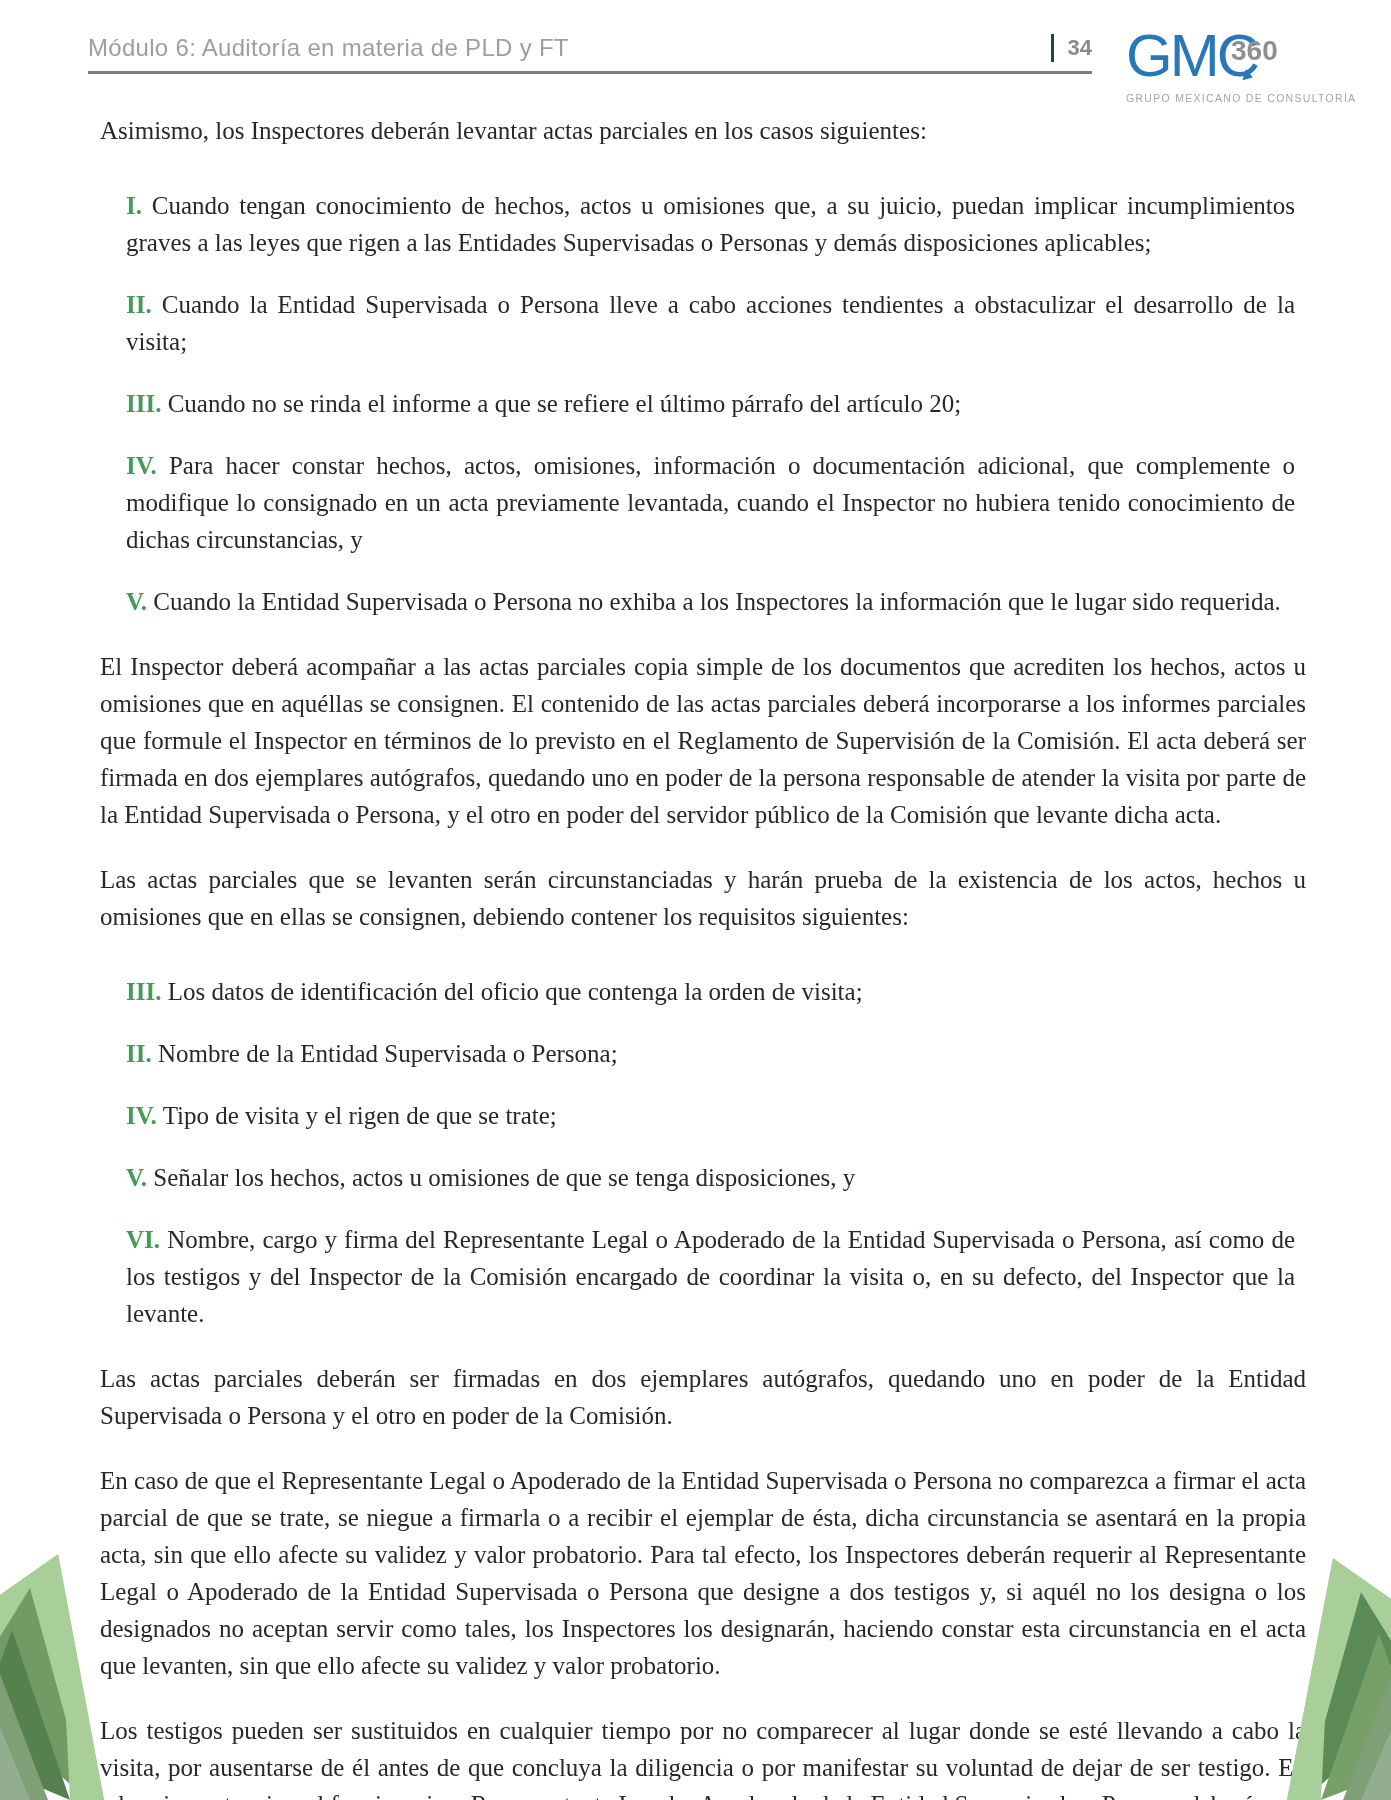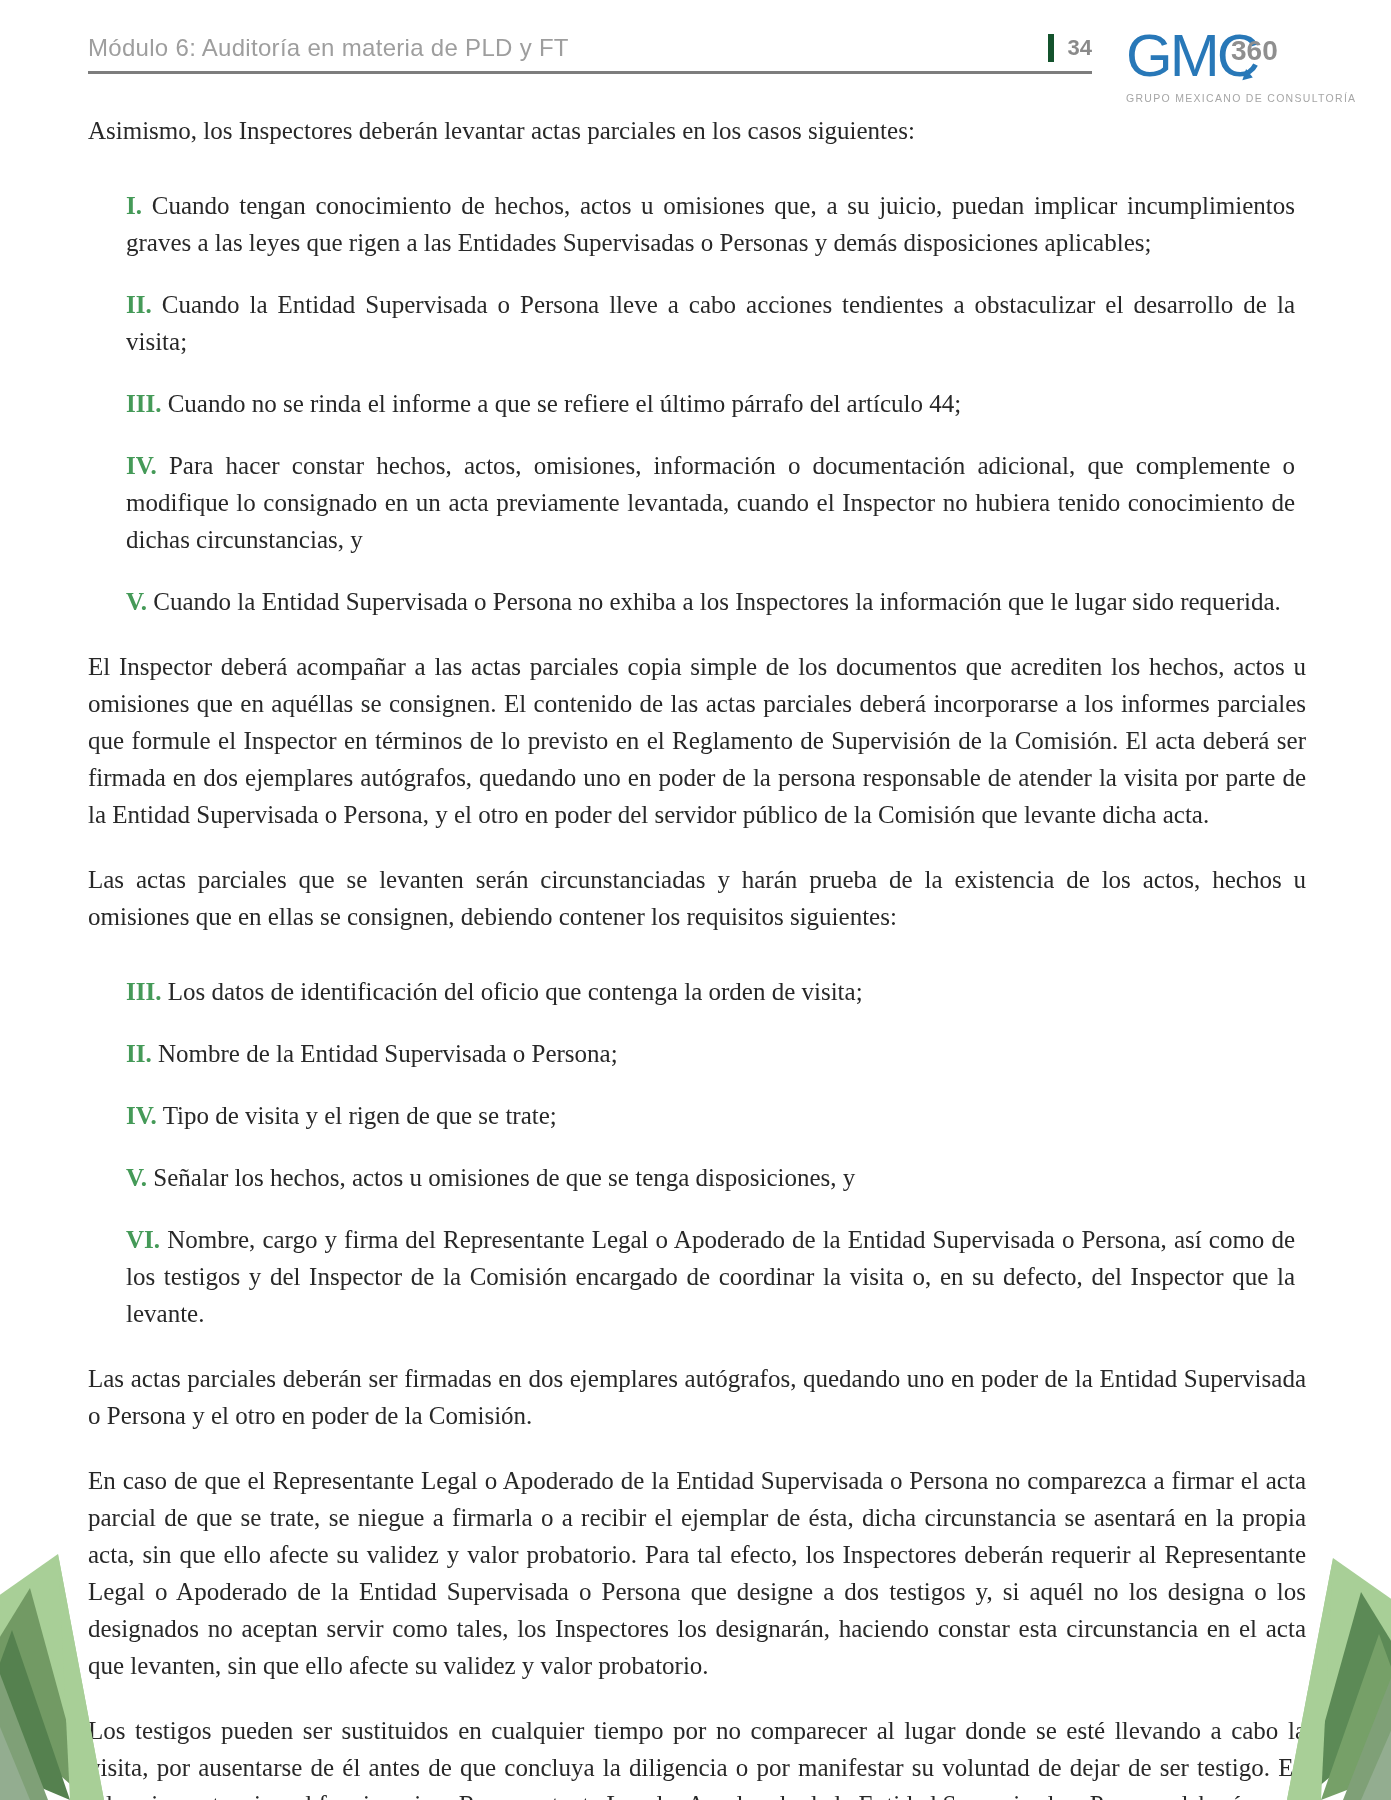--- a/index.html
+++ b/index.html
@@ -9,21 +9,21 @@
   }
   
   .header { position:absolute; left:88px; top:34px; width:1004px; }
   .header-row { display:flex; justify-content:space-between; align-items:flex-end; }
   .header-title {
     font-family:"Liberation Sans", sans-serif; font-size:24px; font-weight:400;
     color:#9e9e9e; letter-spacing:0.3px;
   }
   .header-page {
     font-family:"Liberation Sans", sans-serif; font-size:22px; font-weight:700;
-    color:#8a8a8a; padding-left:14px; border-left:6px solid #14532d; line-height:28px;
+    color:#8a8a8a; padding-left:14px; border-left:3px solid #14532d; line-height:28px;
   }
   .header-rule { margin-top:9px; height:3px; background:#7d7d7d; }
   
   .logo { position:absolute; left:1126px; top:26px; width:200px; }
   .logo-row { position:relative; white-space:nowrap; height:62px; }
   .logo-gmc {
     font-family:"Liberation Sans", sans-serif; font-size:60px; line-height:60px;
     font-weight:400; color:#2878b8; letter-spacing:-3px;
   }
   .logo-360 {
@@ -37,21 +37,21 @@
   }
   .logo-sub {
     font-family:"Liberation Sans", sans-serif; font-size:10.5px; color:#a6a6a6;
     letter-spacing:1.3px; margin-top:4px; white-space:nowrap;
   }
   
   .content {
     position:absolute; left:88px; top:112px; width:1218px;
     font-size:25px; line-height:37px; text-align:justify;
   }
-  .para { margin:0 0 28px 0; }
+  .para { margin:0 0 28px 12px; }
   .intro { margin-bottom:38px; }
   .doclist { margin:0 11px 28px 38px; }
   .list-item { margin-bottom:3px; text-align:justify; }
   .pre-list { margin-bottom:38px; }
   .numeral { color:#459a58; font-weight:700; }
   
   .corner { position:absolute; bottom:0; width:310px; height:250px; pointer-events:none; }
   .corner-left { left:0; }
   .corner-right { right:0; transform:scaleX(-1); }
 </style>
@@ -76,21 +76,21 @@
     <div class="logo-sub">GRUPO MEXICANO DE CONSULTORÍA</div>
   </div>
 
   <div class="content">
 
     <p class="para intro">Asimismo, los Inspectores deberán levantar actas parciales en los casos siguientes:</p>
 
     <div class="doclist">
       <p class="list-item"><span class="numeral">I.</span> <span>Cuando tengan conocimiento de hechos, actos u omisiones que, a su juicio, puedan implicar incumplimientos graves a las leyes que rigen a las Entidades Supervisadas o Personas y demás disposiciones aplicables;</span></p>
       <p class="list-item"><span class="numeral">II.</span> <span>Cuando la Entidad Supervisada o Persona lleve a cabo acciones tendientes a obstaculizar el desarrollo de la visita;</span></p>
-      <p class="list-item"><span class="numeral">III.</span> <span>Cuando no se rinda el informe a que se refiere el último párrafo del artículo 44;</span></p>
+      <p class="list-item"><span class="numeral">III.</span> <span>Cuando no se rinda el informe a que se refiere el último párrafo del artículo 20;</span></p>
       <p class="list-item"><span class="numeral">IV.</span> <span>Para hacer constar hechos, actos, omisiones, información o documentación adicional, que complemente o modifique lo consignado en un acta previamente levantada, cuando el Inspector no hubiera tenido conocimiento de dichas circunstancias, y</span></p>
       <p class="list-item"><span class="numeral">V.</span> <span>Cuando la Entidad Supervisada o Persona no exhiba a los Inspectores la información que le lugar sido requerida.</span></p>
     </div>
 
     <p class="para">El Inspector deberá acompañar a las actas parciales copia simple de los documentos que acrediten los hechos, actos u omisiones que en aquéllas se consignen. El contenido de las actas parciales deberá incorporarse a los informes parciales que formule el Inspector en términos de lo previsto en el Reglamento de Supervisión de la Comisión. El acta deberá ser firmada en dos ejemplares autógrafos, quedando uno en poder de la persona responsable de atender la visita por parte de la Entidad Supervisada o Persona, y el otro en poder del servidor público de la Comisión que levante dicha acta.</p>
 
     <p class="para pre-list">Las actas parciales que se levanten serán circunstanciadas y harán prueba de la existencia de los actos, hechos u omisiones que en ellas se consignen, debiendo contener los requisitos siguientes:</p>
 
     <div class="doclist">
       <p class="list-item"><span class="numeral">III.</span> <span>Los datos de identificación del oficio que contenga la orden de visita;</span></p>

